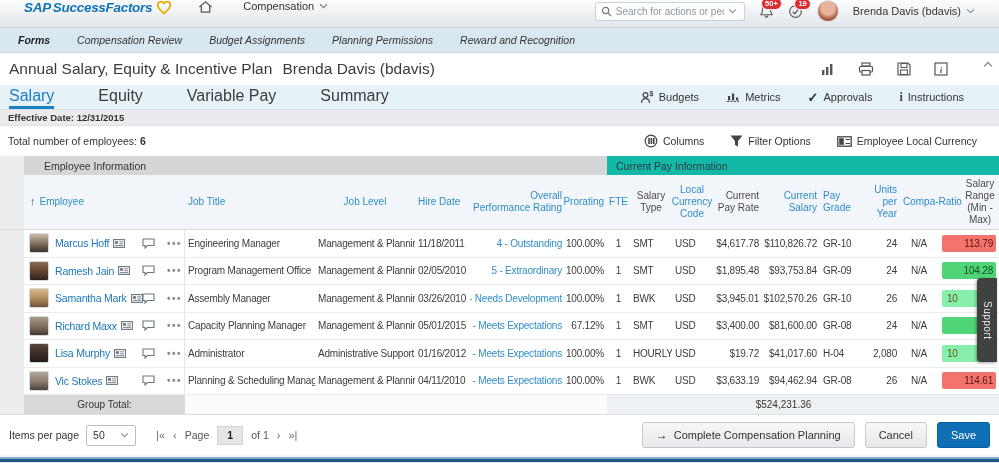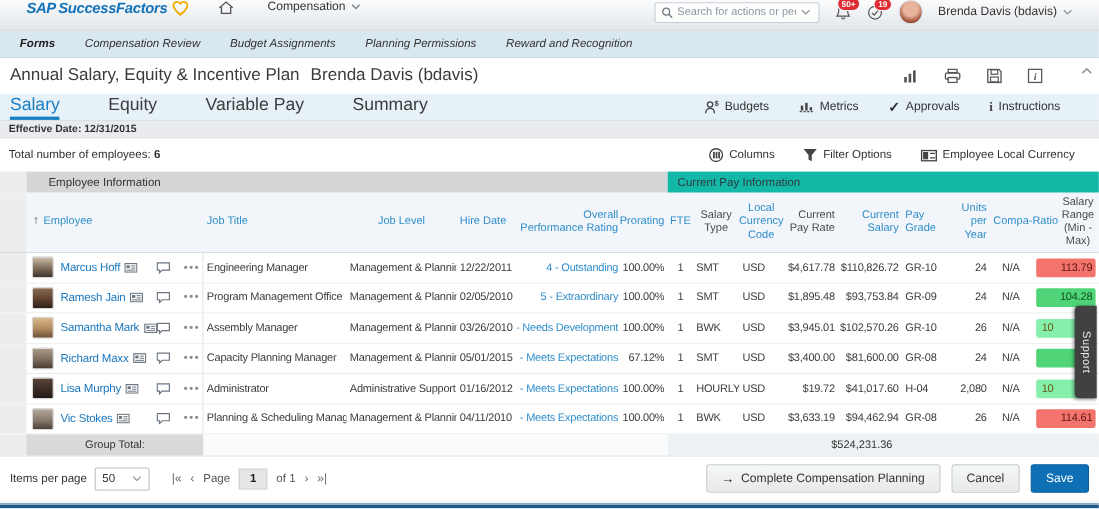--- a/index.html
+++ b/index.html
@@ -360,21 +360,21 @@
       </span>
       <span class="bubble">
         <svg width="13" height="11" viewBox="0 0 13 11">
               <path d="M1 1 H12 V7.5 H5.5 L3 10 V7.5 H1 Z" fill="none" stroke="#6b7680" stroke-width="1.1"></path>
             </svg>
       </span>
       <span class="dots">•••</span>
     </div>
     <div class="td c-jt">Engineering Manager</div>
     <div class="td c-jl">Management &amp; Planning</div>
-    <div class="td c-hd">12/22/2011</div>
+    <div class="td c-hd">11/18/2011</div>
     <div class="td c-pr r rating">4 - Outstanding</div>
     <div class="td c-pro r">100.00%</div>
     <div class="td c-fte c">1</div>
     <div class="td c-st">SMT</div>
     <div class="td c-lcc">USD</div>
     <div class="td c-cpr r">$4,617.78</div>
     <div class="td c-cs r">$110,826.72</div>
     <div class="td c-pg">GR-10</div>
     <div class="td c-upy r">24</div>
     <div class="td c-sr c">N/A</div>

